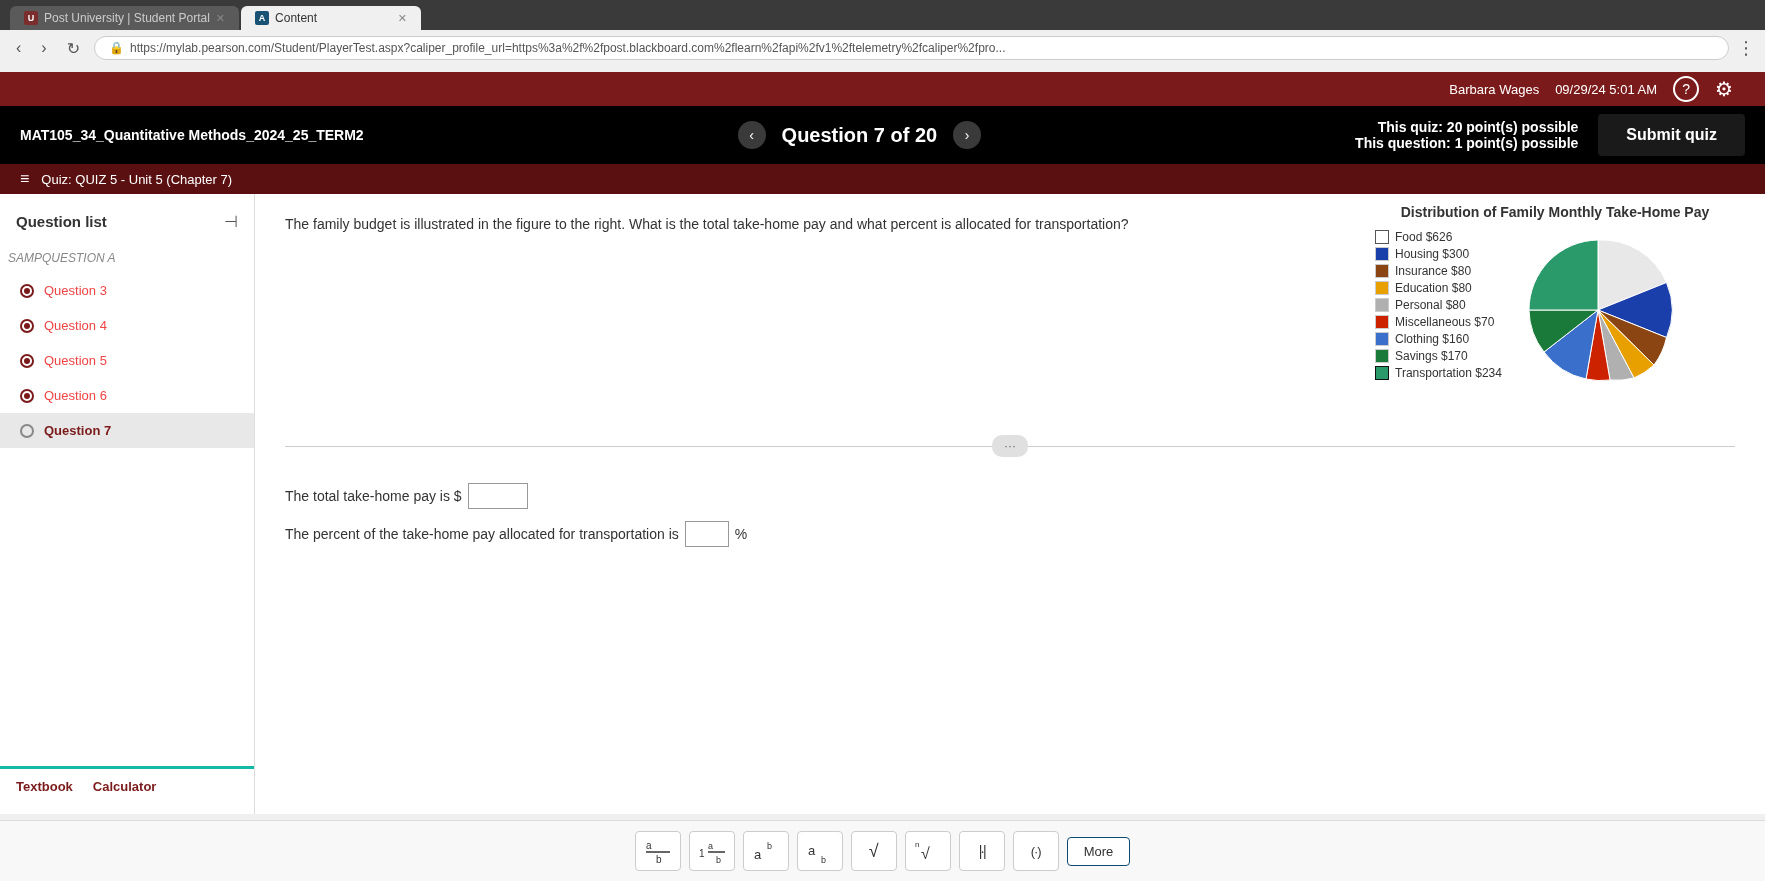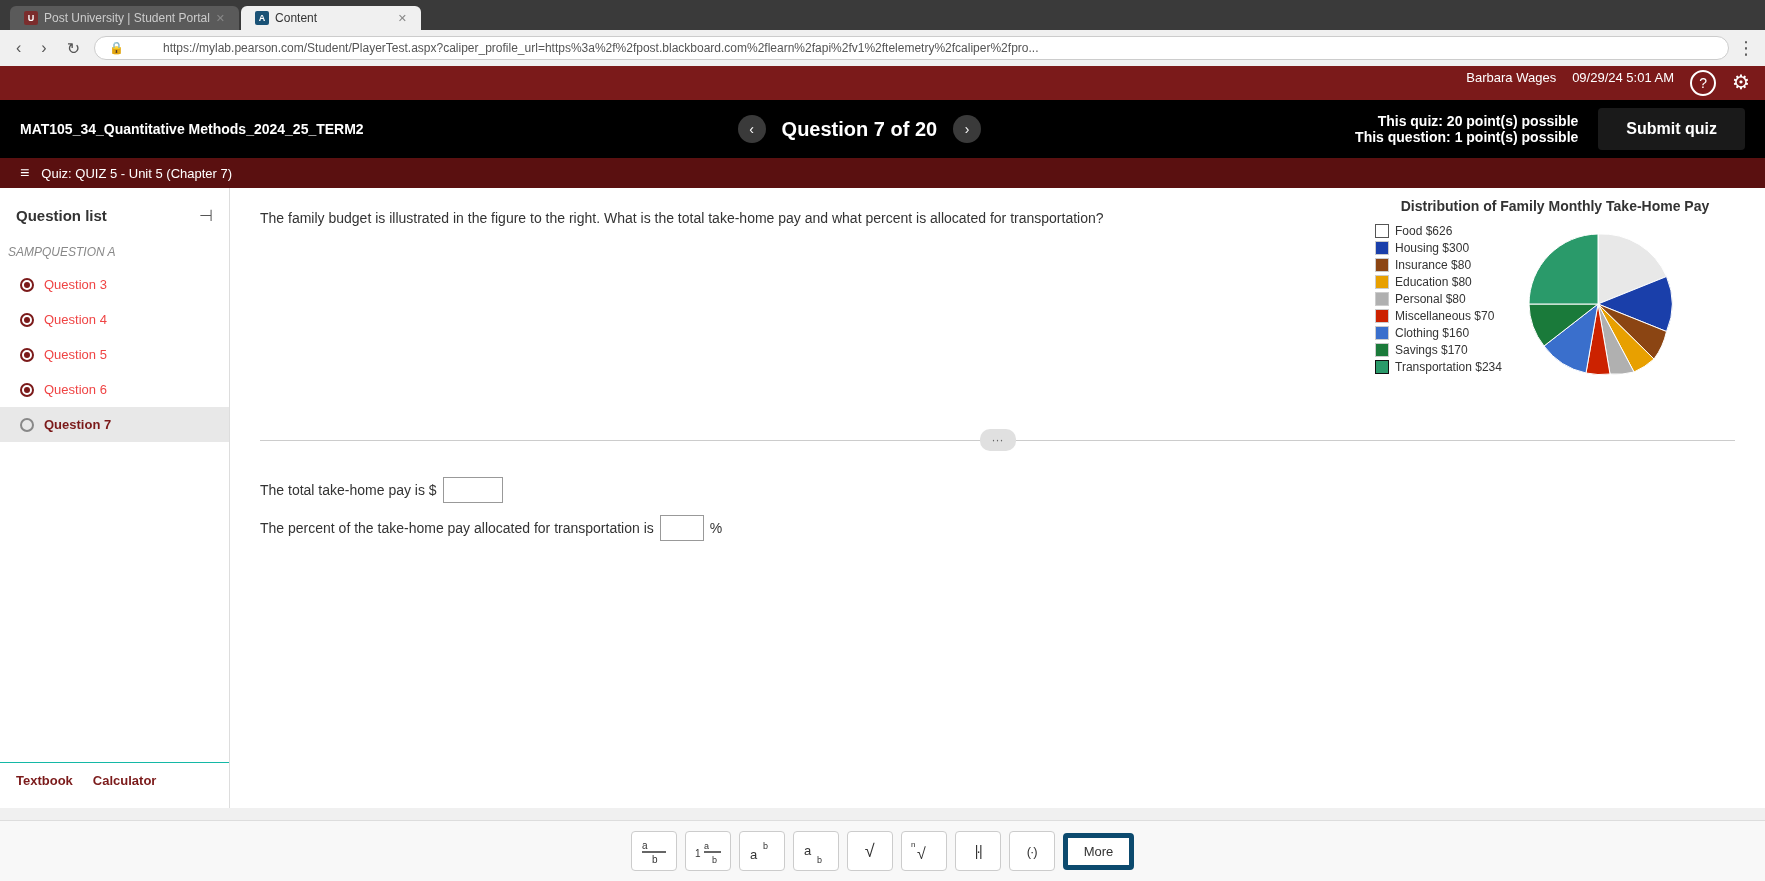--- a/index.html
+++ b/index.html
@@ -57,21 +57,21 @@
       border: 1px solid #ccc;
       border-radius: 20px;
       padding: 4px 14px;
       font-size: 12px;
       color: #333;
       display: flex;
       align-items: center;
       gap: 6px;
     }
     .lock-icon { color: #555; font-size: 12px; }
-    .address-text { color: #555; font-size: 12px; margin-left: 33px; }
+    .address-text { color: #555; font-size: 12px; }
     .settings-btn { background: none; border: none; font-size: 18px; color: #555; cursor: pointer; }
 
     
     .app-header {
       background: #000000;
       color: white;
       padding: 8px 20px;
       display: flex;
       align-items: center;
       justify-content: space-between;
@@ -122,21 +122,21 @@
 
     
     .main-content {
       display: flex;
       background: white;
       min-height: 620px;
     }
 
     
     .sidebar {
-      width: 230px;
+      width: 255px;
       background: white;
       border-right: 1px solid #ddd;
       padding: 10px 0;
       flex-shrink: 0;
     }
     .sidebar-header {
       display: flex;
       align-items: center;
       justify-content: space-between;
       padding: 8px 16px 12px;
@@ -310,21 +310,21 @@
       height: 40px;
       font-size: 15px;
       cursor: pointer;
       display: flex;
       align-items: center;
       justify-content: center;
       color: #333;
     }
     .more-btn {
       background: white;
-      border: 5px solid #0c4a6e;
+      border: 1px solid #0c4a6e;
       border-radius: 4px;
       padding: 6px 16px;
       font-size: 13px;
       cursor: pointer;
       color: #333;
     }
 
     
     .close-x {
       position: fixed;
@@ -360,21 +360,21 @@
   <button class="nav-btn">‹</button>
   <button class="nav-btn">›</button>
   <button class="nav-btn">↻</button>
   <div class="address-bar">
     <span class="lock-icon">🔒</span>
     <span class="address-text">https://mylab.pearson.com/Student/PlayerTest.aspx?caliper_profile_url=https%3a%2f%2fpost.blackboard.com%2flearn%2fapi%2fv1%2ftelemetry%2fcaliper%2fpro...</span>
   </div>
   <button class="settings-btn">⋮</button>
 </div>
 
-<div style="background:#7b1a1a; display:flex; align-items:flex-start; justify-content:flex-end; padding:4px 15px; gap:16px;">
+<div style="background:#7b1a1a; display:flex; align-items:center; justify-content:flex-end; padding:4px 32px; gap:16px;margin-top:6px;">
   <span style="color:white;font-size:13px;">Barbara Wages</span>
   <span style="color:white;font-size:13px;">09/29/24 5:01 AM</span>
   <button class="help-btn" style="color:white;border-color:white;">?</button>
   <button class="settings-gear">⚙</button>
 </div>
 
 <div class="app-header">
   <span class="course-title">MAT105_34_Quantitative Methods_2024_25_TERM2</span>
   <div class="header-center">
     <button class="nav-arrow">‹</button>
@@ -421,21 +421,21 @@
     </div>
     <div class="sidebar-item">
       <div class="radio-dot filled"></div>
       <span>Question 6</span>
     </div>
     <div class="sidebar-item active">
       <div class="radio-empty"></div>
       <span>Question 7</span>
     </div>
 
-    <div style="position:absolute; bottom:10px; left:0; width:100%; display:flex; gap:20px; padding:10px 16px; border-top:1px solid #14b8a6;">
+    <div style="position:absolute; bottom:10px; left:0; width:100%; display:flex; gap:20px; padding:10px 16px; border-top:3px solid #14b8a6;">
       <button class="sidebar-footer-btn">Textbook</button>
       <button class="sidebar-footer-btn">Calculator</button>
     </div>
   </div>
 
   <div class="question-area">
     <p class="question-text">The family budget is illustrated in the figure to the right. What is the total take-home pay and what percent is allocated for transportation?</p>
 
     <div class="figure-area">
       <div class="chart-title">Distribution of Family Monthly Take-Home Pay</div>

